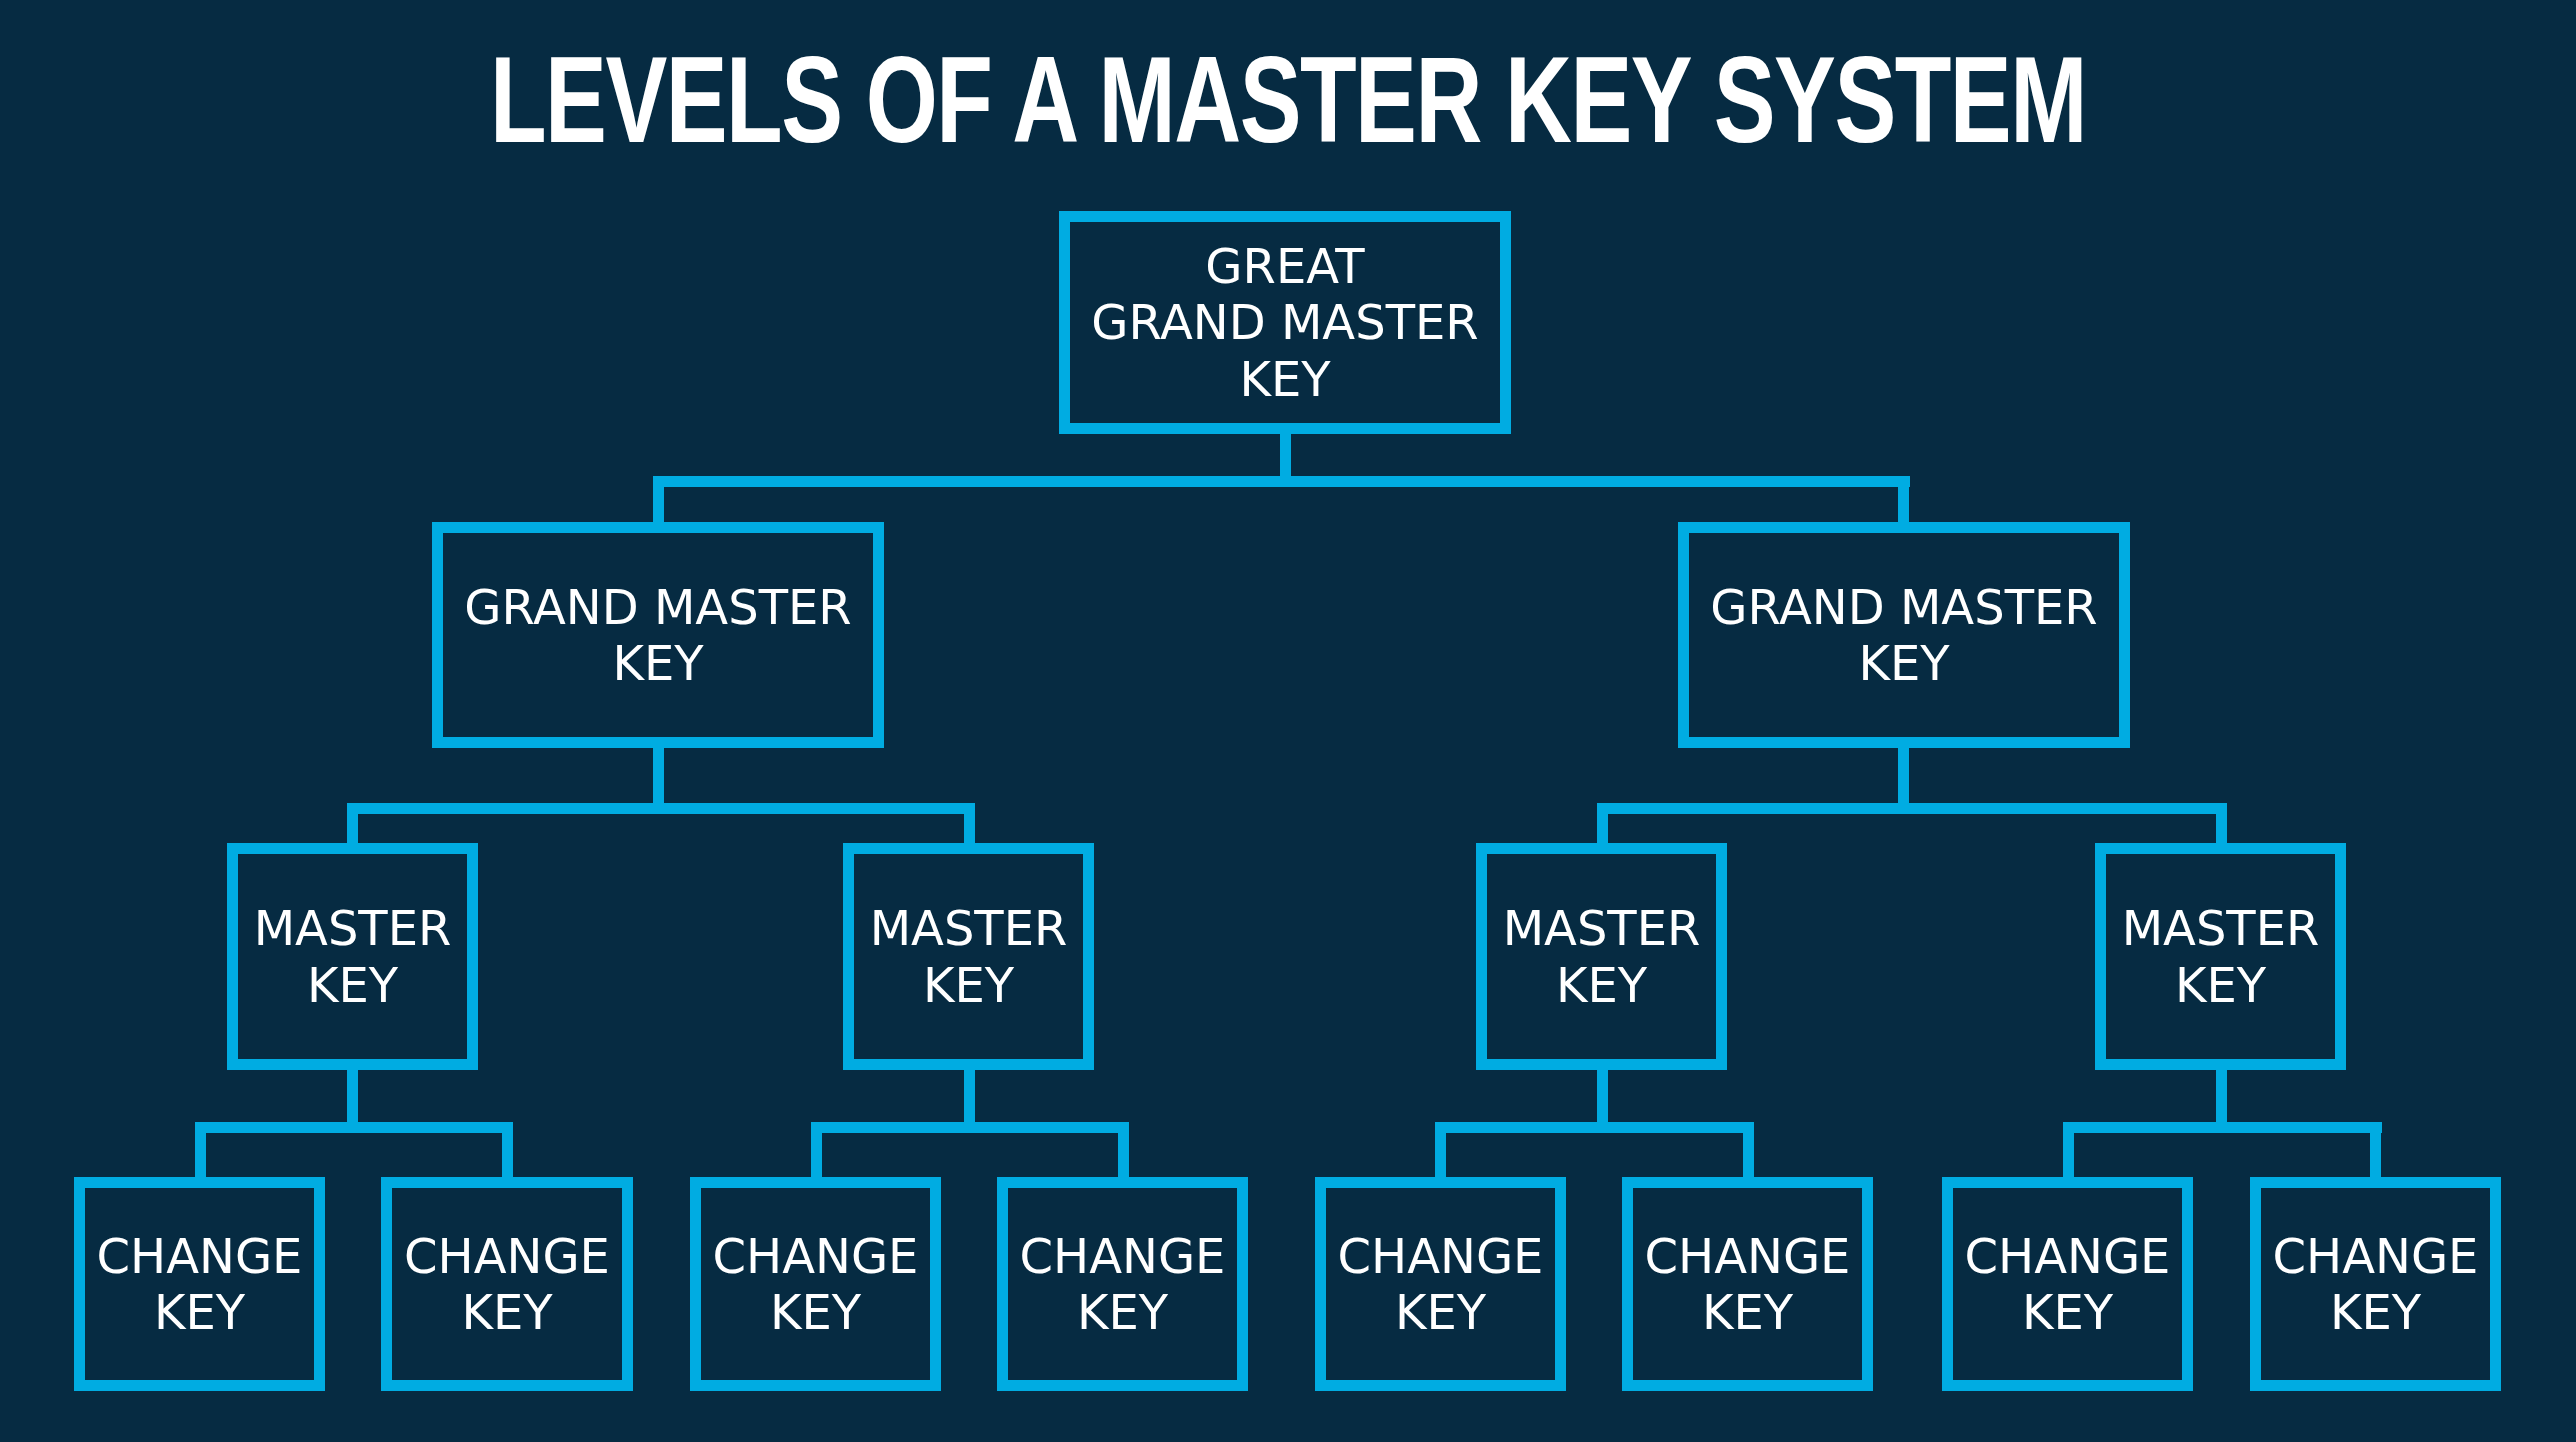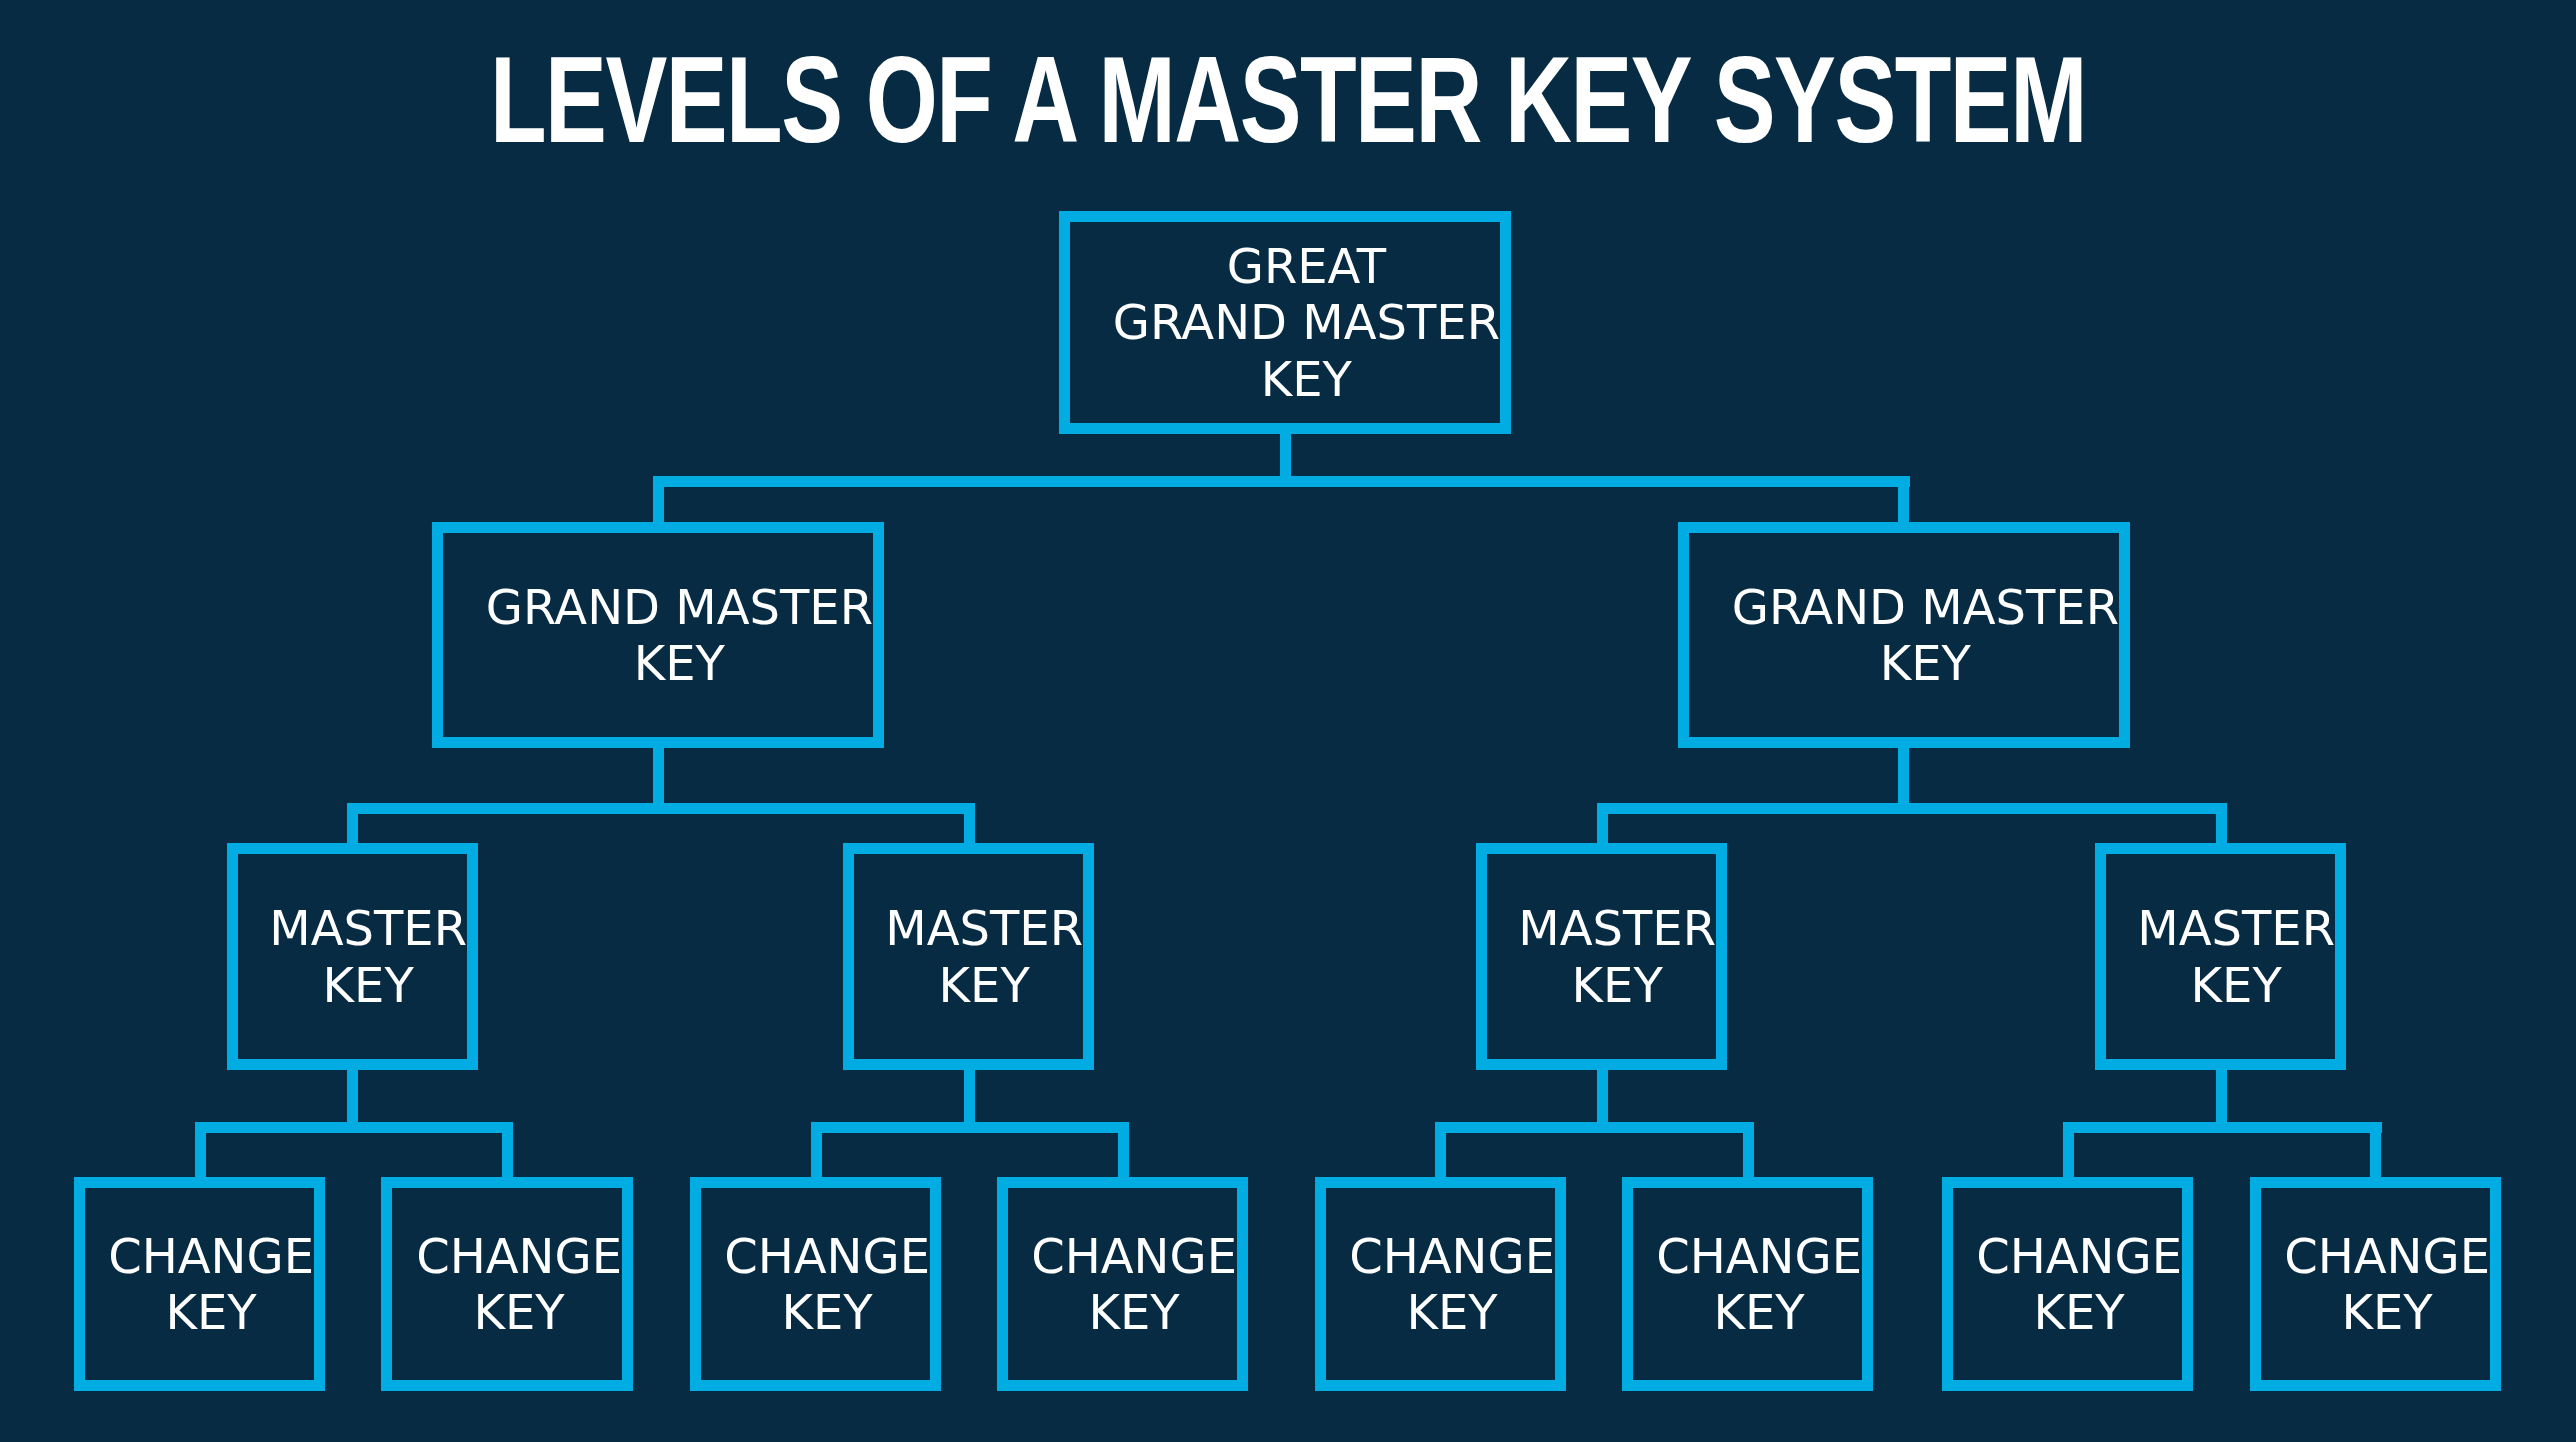--- a/index.html
+++ b/index.html
@@ -38,21 +38,21 @@
     transform: scaleX(0.76);
     transform-origin: center;
     white-space: nowrap;
   }
   .node {
     position: absolute;
     border: 11px solid var(--accent);
     background: var(--bg);
     display: flex;
     align-items: center;
-    justify-content: flex-end;
+    justify-content: center;
     text-align: center;
     z-index: 2;
   }
   .node .label {
     font-family: "DejaVu Sans", "Liberation Sans", sans-serif;
     font-weight: 400;
     font-size: 48px;
     line-height: 1.17;
     color: var(--text);
     white-space: pre-line;

